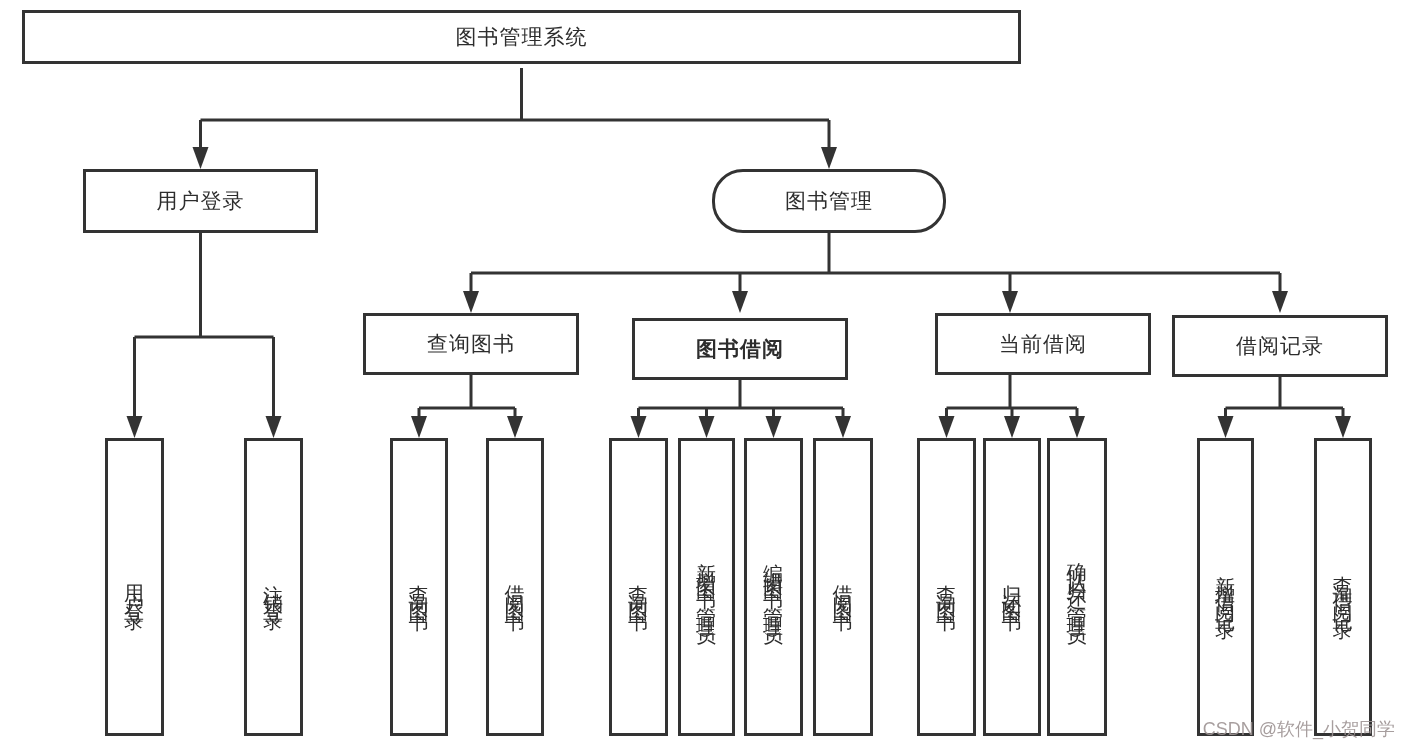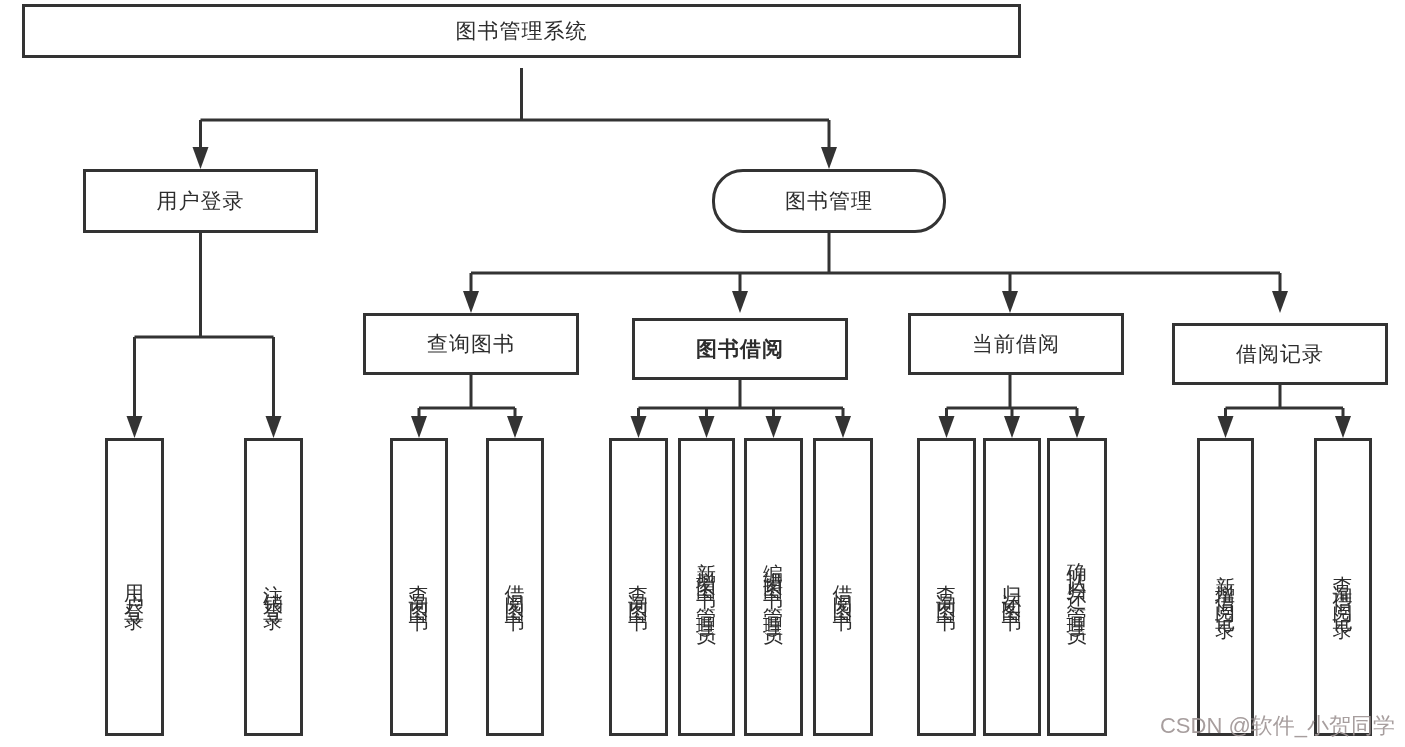--- a/index.html
+++ b/index.html
@@ -49,21 +49,21 @@
     writing-mode: vertical-rl;
     text-orientation: mixed;
     font-size: 20px;
     letter-spacing: 0.45em;
     line-height: 1;
   }
   .watermark {
     position: absolute;
     right: 10px;
     bottom: 6px;
-    font-size: 22px;
+    font-size: 18px;
     color: var(--watermark);
     opacity: 0.9;
     white-space: nowrap;
     pointer-events: none;
   }
 </style>
 </head>
 <body>
 
 <div class="canvas">
@@ -91,29 +91,29 @@
     <polygon points="698.5,416 714.5,416 706.5,438"></polygon>
     <polygon points="765.5,416 781.5,416 773.5,438"></polygon>
     <polygon points="835,416 851,416 843,438"></polygon>
     <polygon points="938.5,416 954.5,416 946.5,438"></polygon>
     <polygon points="1004,416 1020,416 1012,438"></polygon>
     <polygon points="1069,416 1085,416 1077,438"></polygon>
     <polygon points="1217.5,416 1233.5,416 1225.5,438"></polygon>
     <polygon points="1335,416 1351,416 1343,438"></polygon>
   </svg>
 
-  <div class="node hbox" style="left:22px; top:4px; width:999px; height:54px;text-align:center;">图书管理系统</div>
+  <div class="node hbox" style="left:22px; top:10px; width:999px; height:54px;text-align:center;">图书管理系统</div>
 
   <div class="node hbox" style="left:83px; top:169px; width:235px; height:64px;">用户登录</div>
   <div class="node hbox" style="left:712px; top:169px; width:234px; height:64px;border-radius:31px;">图书管理</div>
 
   <div class="node hbox" style="left:363px; top:313px; width:216px; height:62px;">查询图书</div>
   <div class="node hbox" style="left:632px; top:318px; width:216px; height:62px;font-weight:bold;">图书借阅</div>
-  <div class="node hbox" style="left:908px; top:313px; width:216px; height:62px;">当前借阅</div>
-  <div class="node hbox" style="left:1172px; top:323px; width:216px; height:62px;">借阅记录</div>
+  <div class="node hbox" style="left:935px; top:313px; width:216px; height:62px;">当前借阅</div>
+  <div class="node hbox" style="left:1172px; top:315px; width:216px; height:62px;">借阅记录</div>
 
   <div class="node vbox" style="left:105px; top:438px; width:59px; height:298px;">用户登录</div>
   <div class="node vbox" style="left:244px; top:438px; width:59px; height:298px;">注销登录</div>
 
   <div class="node vbox" style="left:390px; top:438px; width:58px; height:298px;">查询图书</div>
   <div class="node vbox" style="left:486px; top:438px; width:58px; height:298px;">借阅图书</div>
 
   <div class="node vbox" style="left:609px; top:438px; width:59px; height:298px;">查询图书</div>
   <div class="node vbox" style="left:678px; top:438px; width:57px; height:298px;">新增图书（管理员）</div>
   <div class="node vbox" style="left:744px; top:438px; width:59px; height:298px;">编辑图书（管理员）</div>

